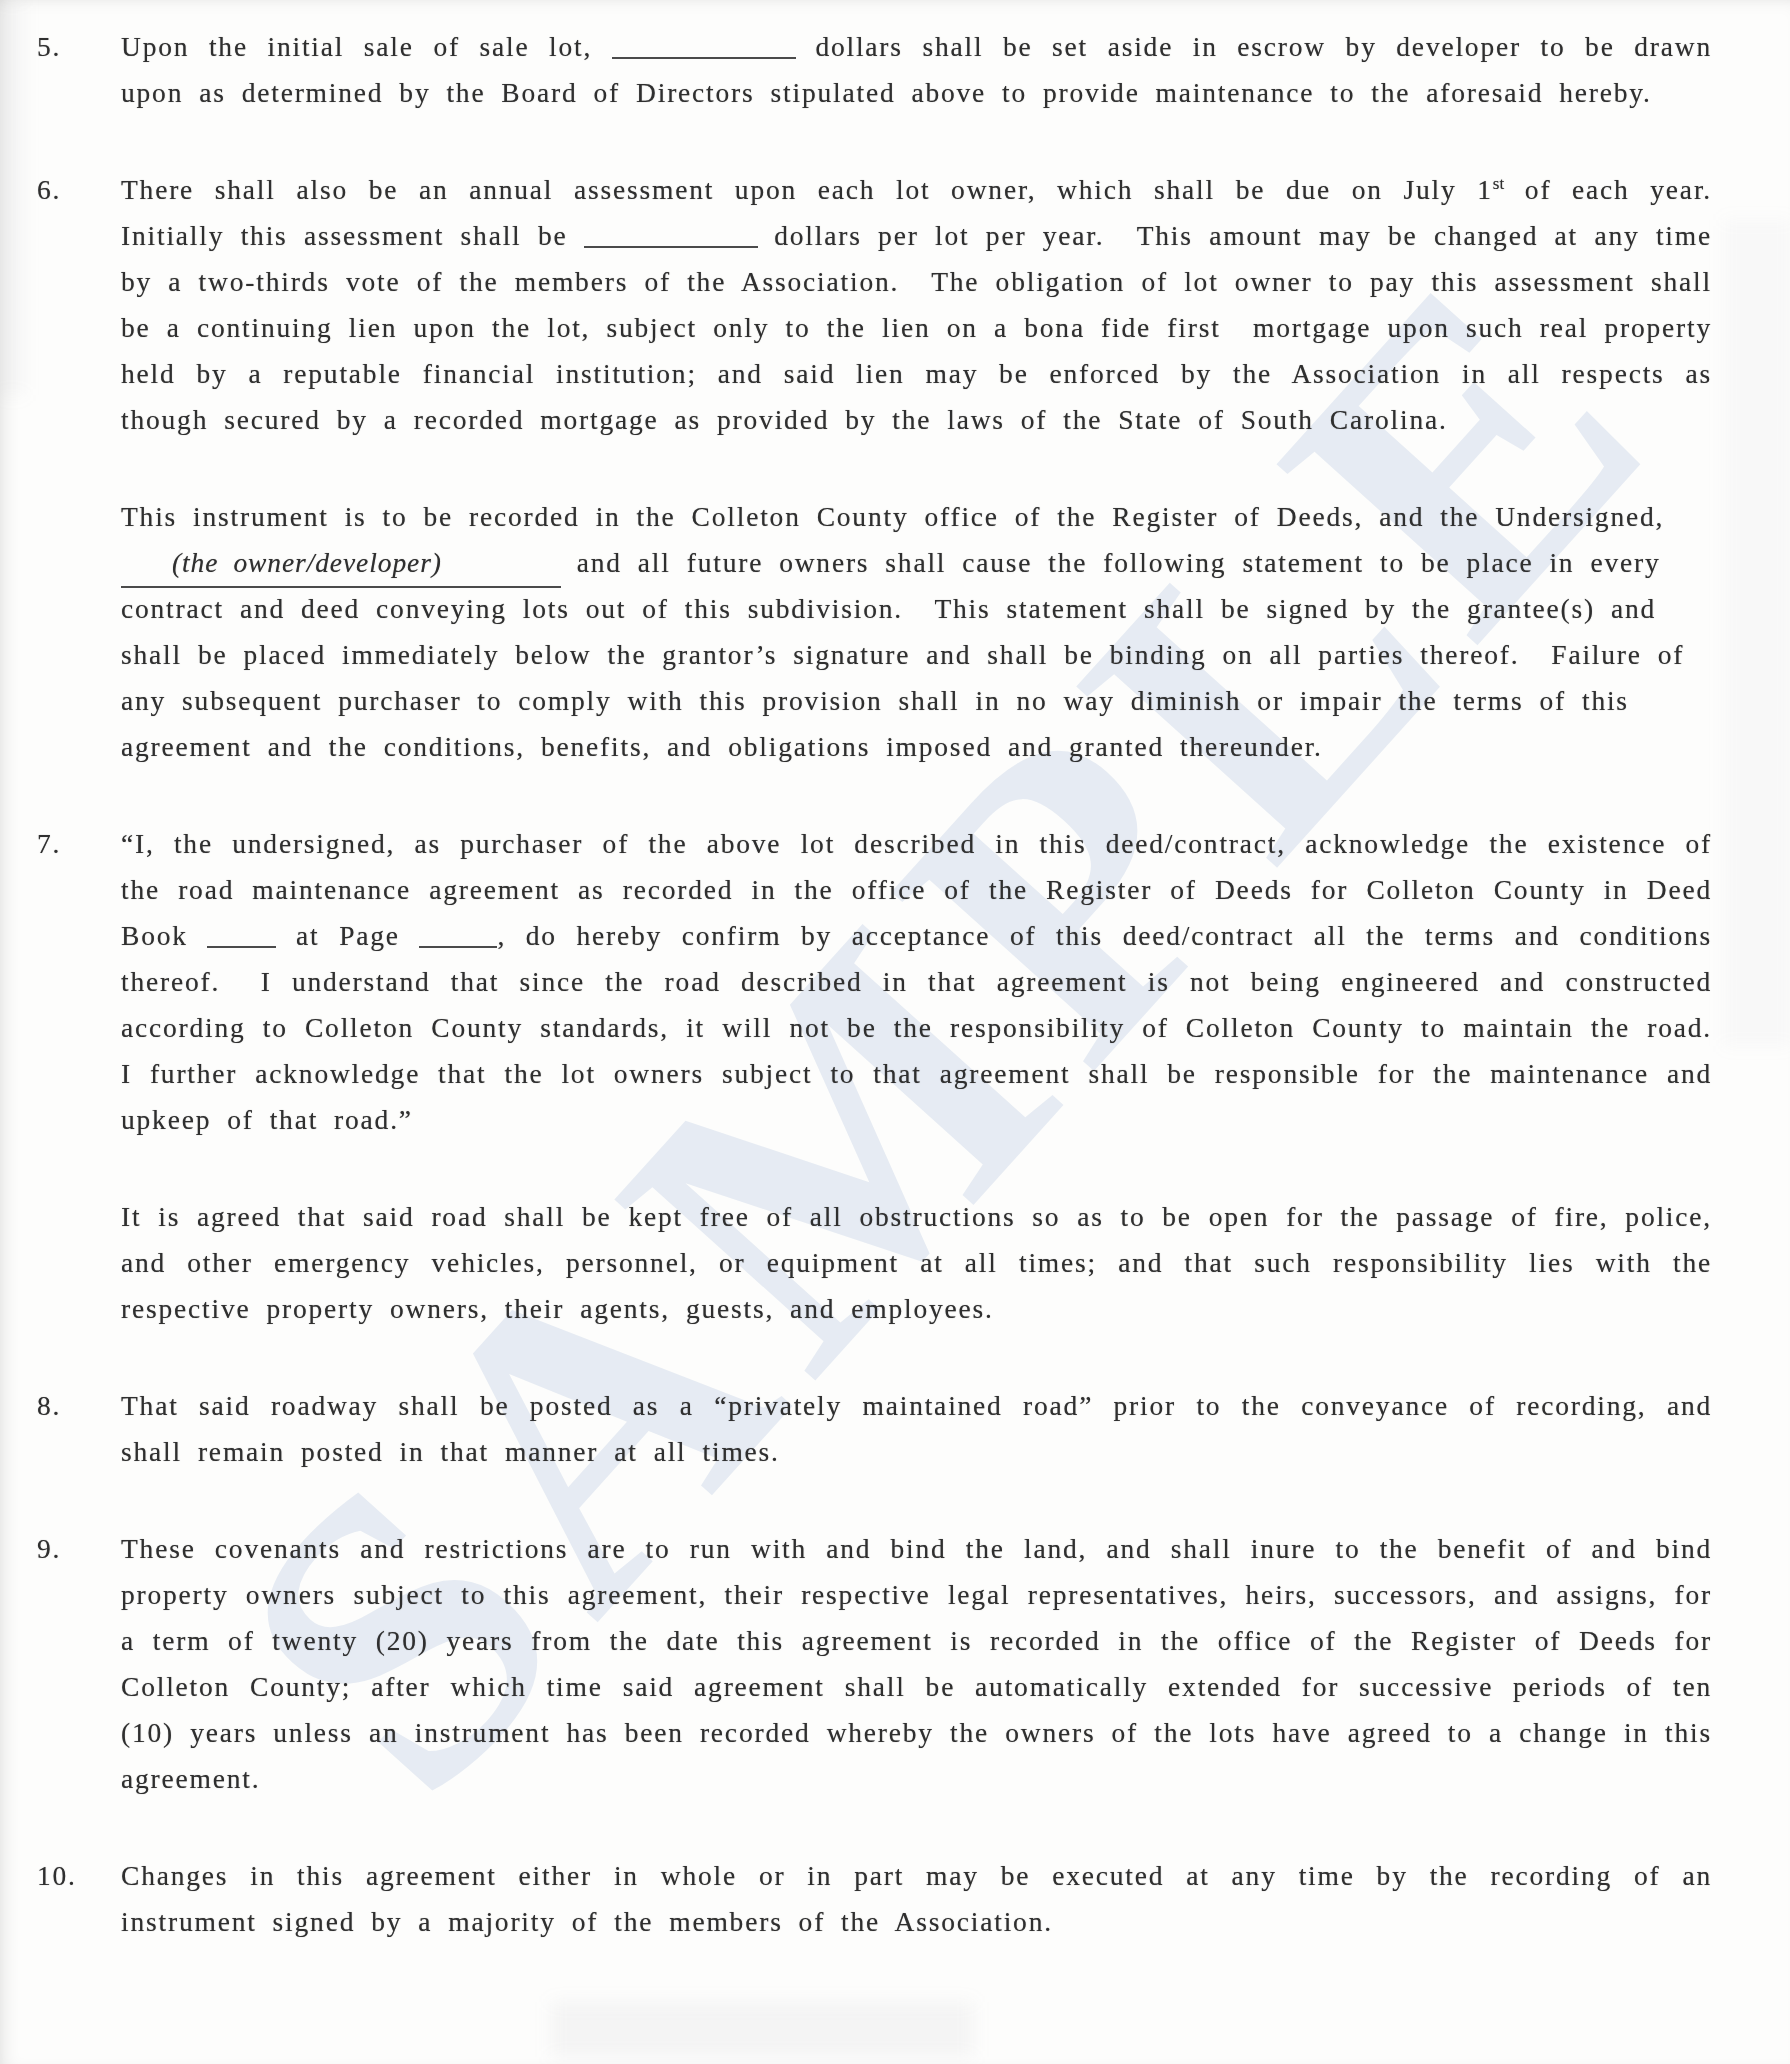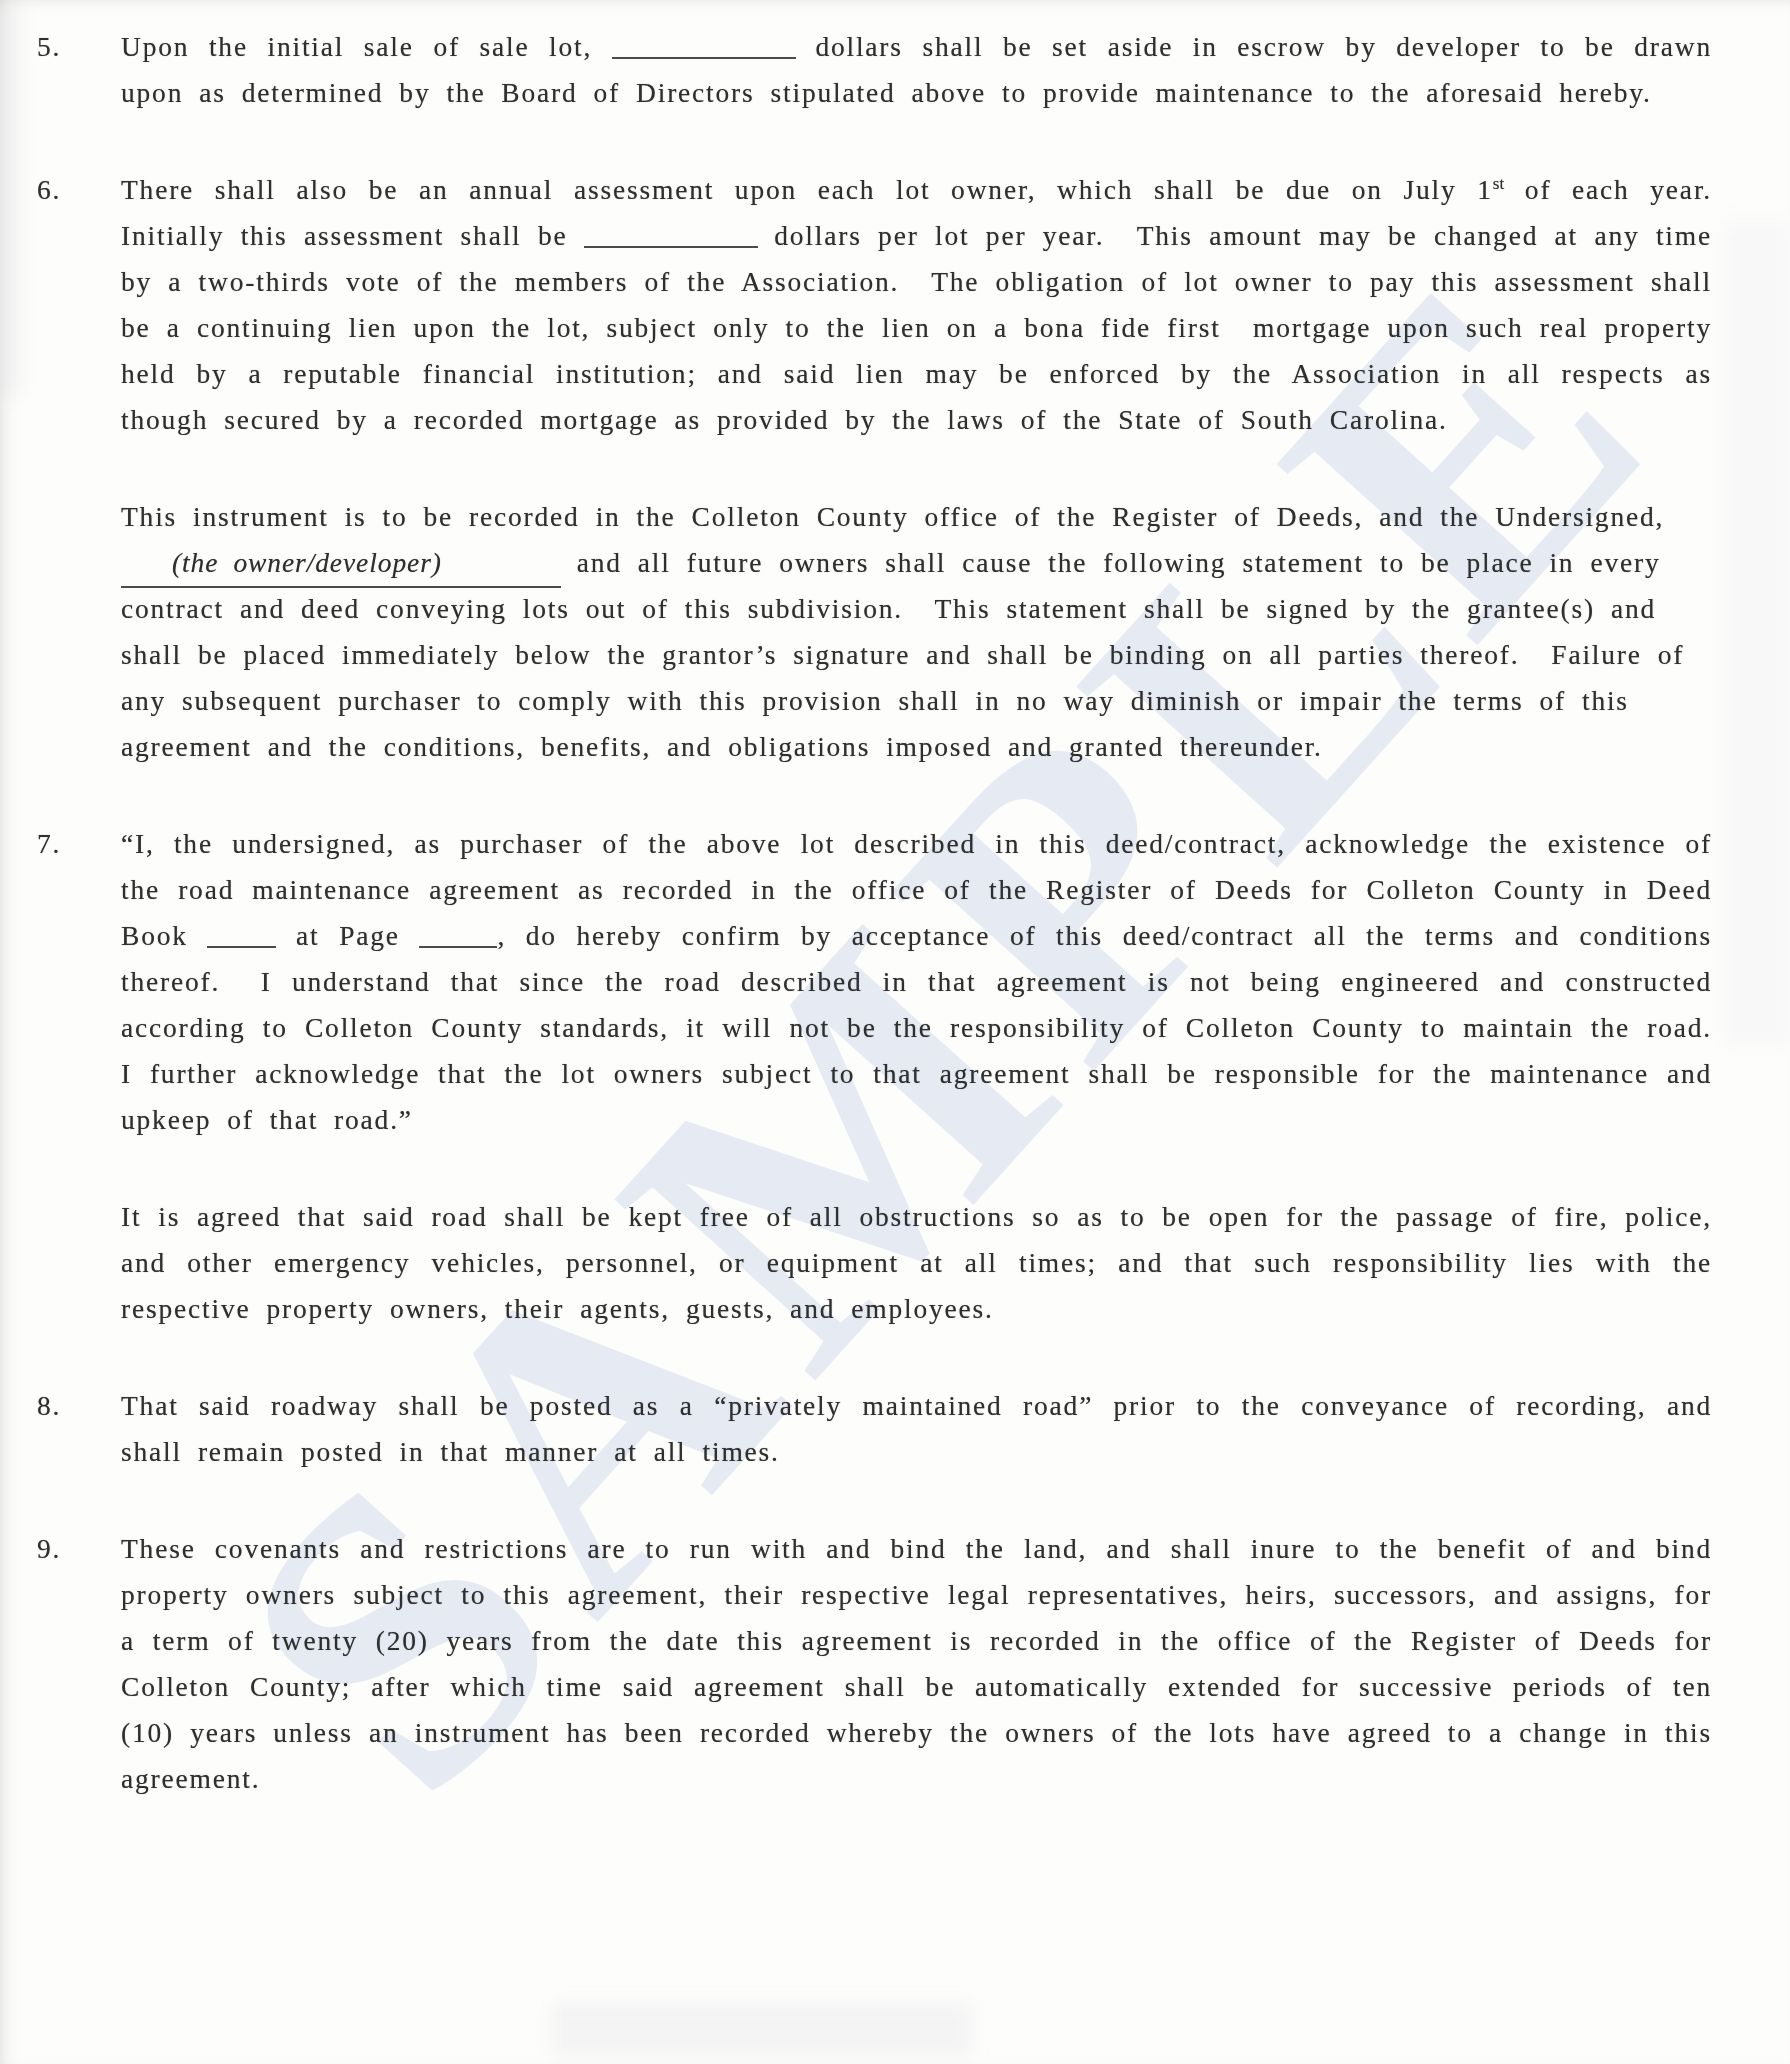--- a/index.html
+++ b/index.html
@@ -113,16 +113,20 @@
     <div class="block">
       <div class="num">8.</div>
       <div class="txt"><span>That said roadway shall be posted as a “privately maintained road” prior to the conveyance of recording, and shall remain posted in that manner at all times.</span></div>
     </div>
 
     <div class="block">
       <div class="num">9.</div>
       <div class="txt"><span>These covenants and restrictions are to run with and bind the land, and shall inure to the benefit of and bind property owners subject to this agreement, their respective legal representatives, heirs, successors, and assigns, for a term of twenty (20) years from the date this agreement is recorded in the office of the Register of Deeds for Colleton County; after which time said agreement shall be automatically extended for successive periods of ten (10) years unless an instrument has been recorded whereby the owners of the lots have agreed to a change in this agreement.</span></div>
     </div>
 
+    <div class="block">
+      <div class="num">10.</div>
+      <div class="txt"><span>Changes in this agreement either in whole or in part may be executed at any time by the recording of an instrument signed by a majority of the members of the Association.</span></div>
+    </div>
 
   </div>
 </div>
 
 
 </body></html>

